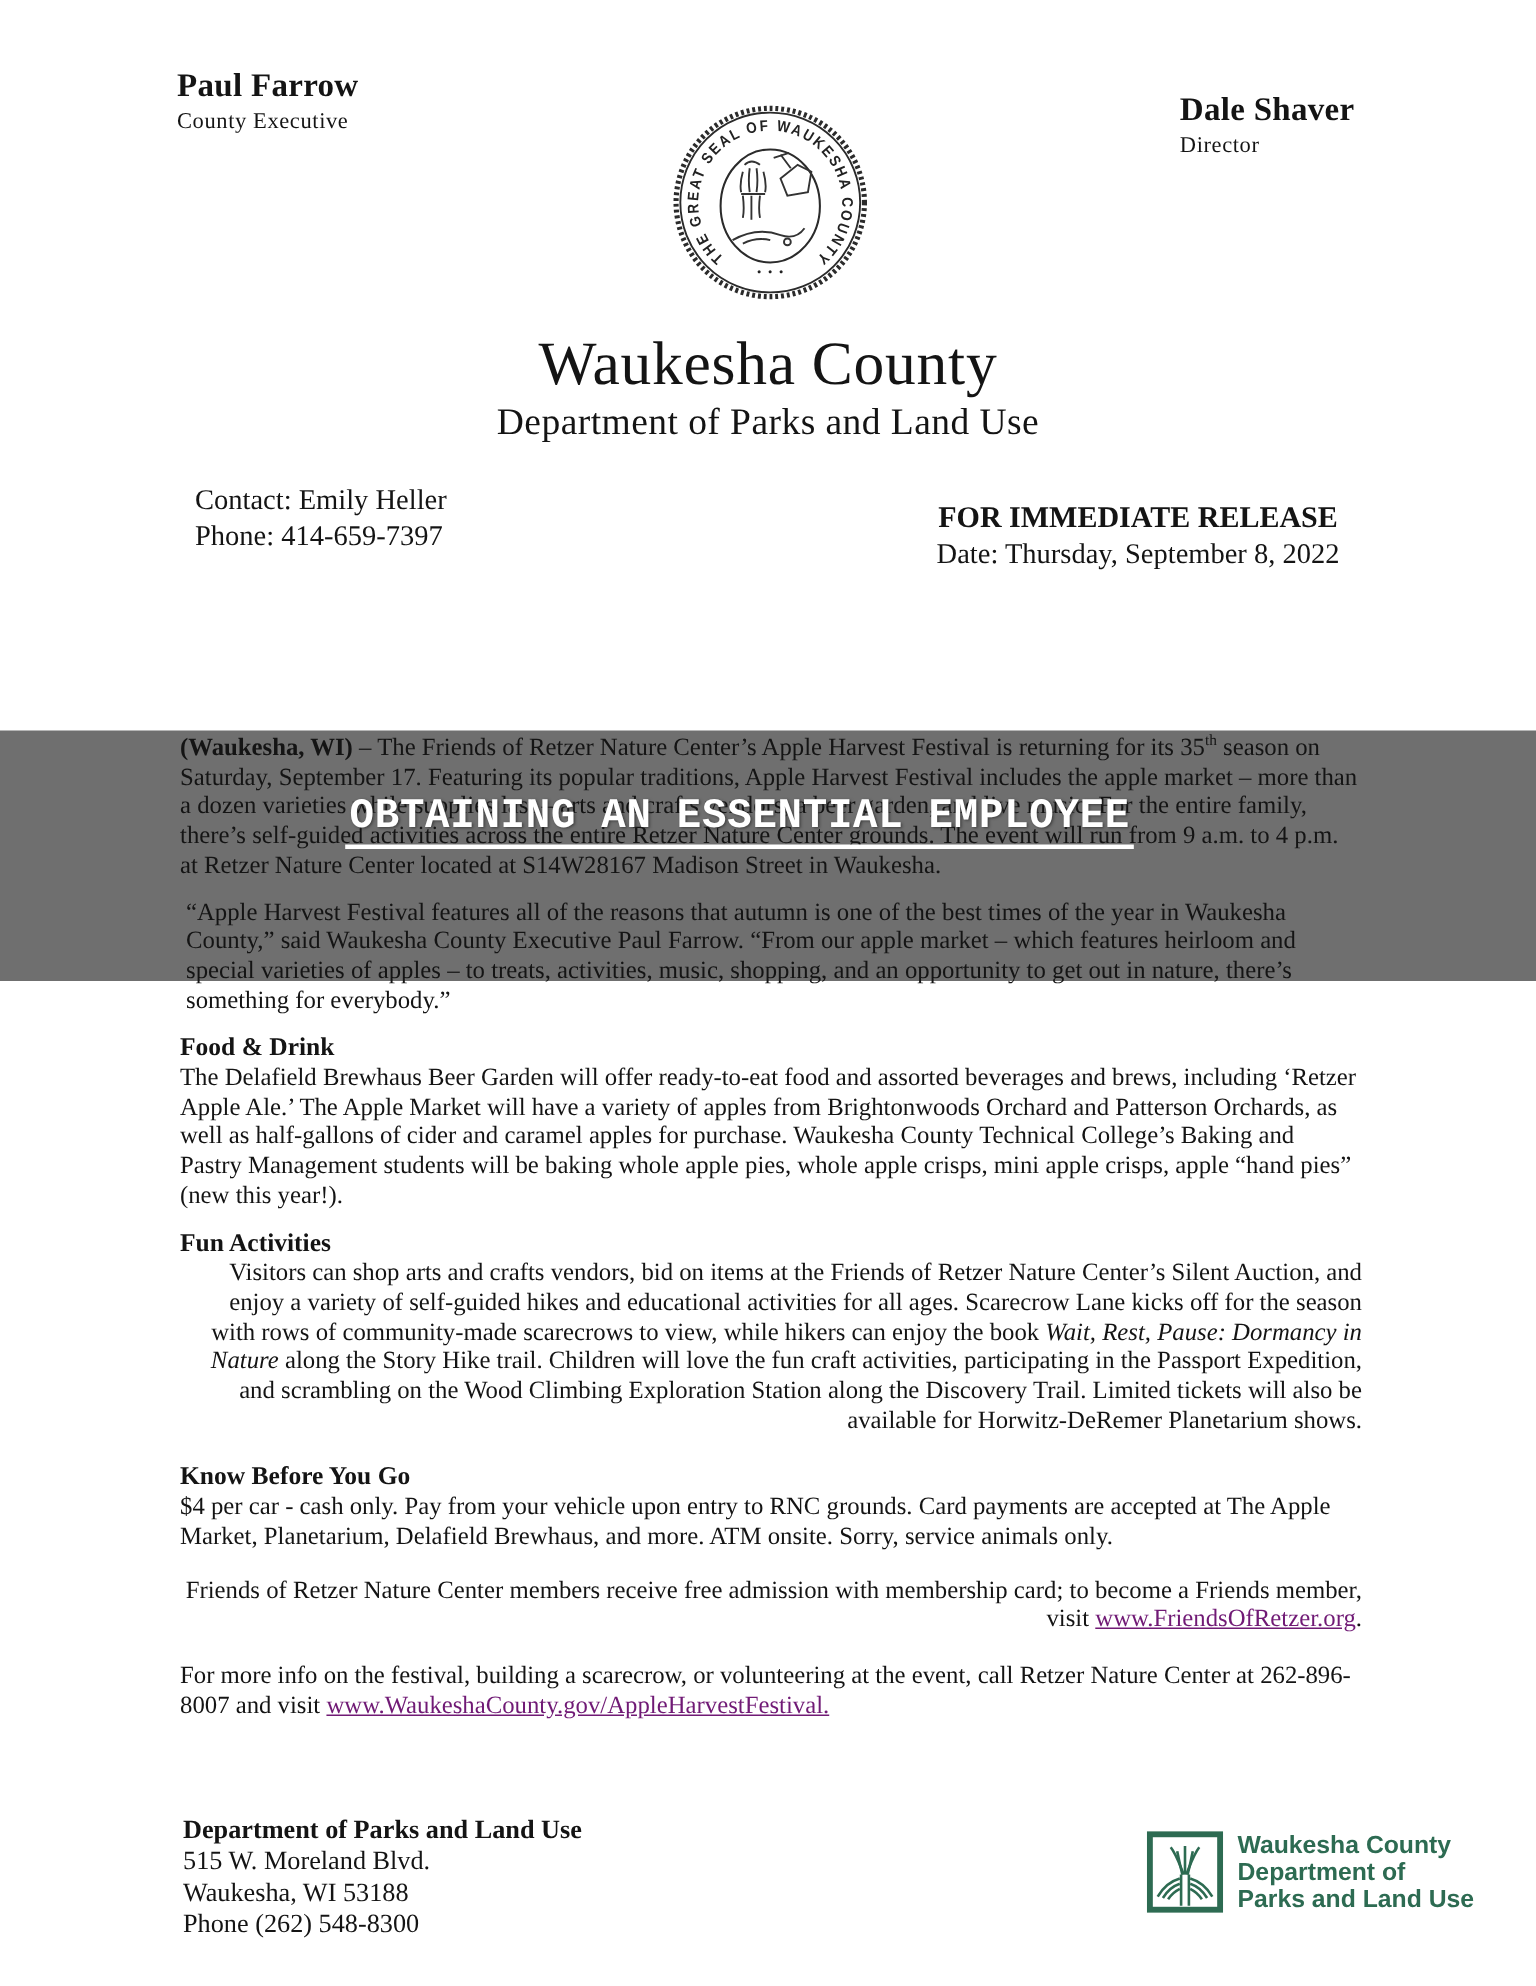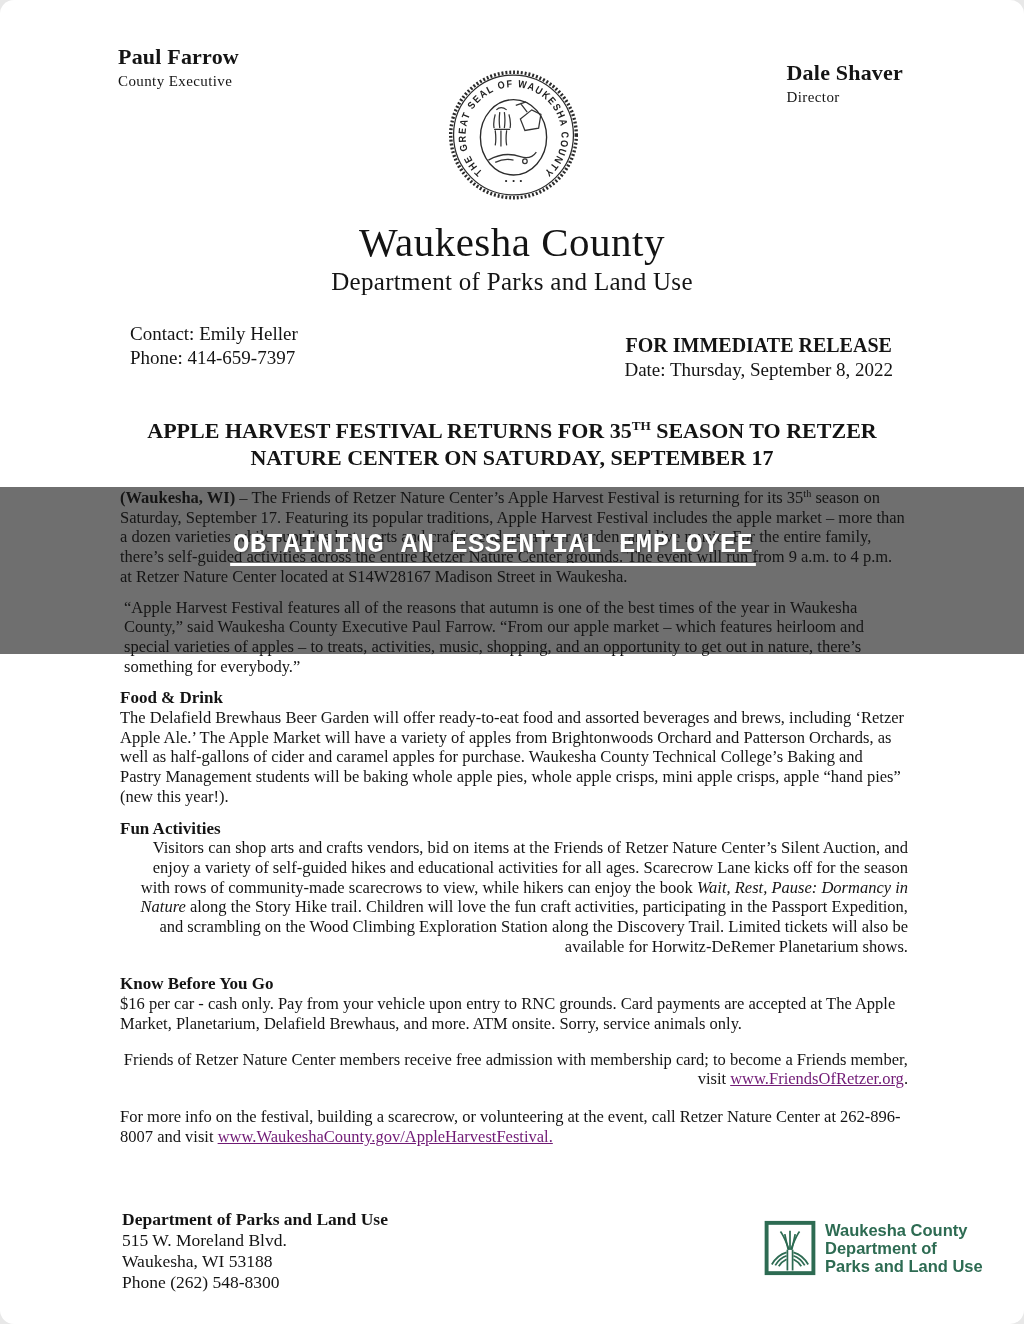--- a/index.html
+++ b/index.html
@@ -1,17 +1,17 @@
 <!DOCTYPE html>
 <html><head>
 <meta charset="utf-8">
 <style>
   html,body{margin:0;padding:0;background:#e8e8e8;}
   .page{position:relative;width:1024px;height:1324px;margin:0 auto;background:#ffffff;
-        font-family:"Liberation Serif",serif;color:#141414;overflow:hidden;border-radius:14px;}
+        font-family:"Liberation Serif",serif;color:#141414;overflow:hidden;}
 
   
   .gray-band{position:absolute;left:0;top:487px;width:1024px;height:167px;background:#6f6f6f;z-index:1;}
 
   
   .exec-block{position:absolute;left:118px;top:44px;z-index:2;}
   .exec-block .name,.director-block .name{font-size:22px;font-weight:bold;letter-spacing:.2px;}
   .exec-block .title,.director-block .title{font-size:15px;margin-top:3px;letter-spacing:.4px;}
   .director-block{position:absolute;right:121px;top:60px;text-align:left;z-index:2;}
 
@@ -110,38 +110,35 @@
   <div class="contact-block">
     <div>Contact: Emily Heller</div>
     <div>Phone: 414-659-7397</div>
   </div>
 
   <div class="release-block">
     <div class="imm">FOR IMMEDIATE RELEASE</div>
     <div>Date: Thursday, September 8, 2022</div>
   </div>
 
-  <div class="headline">
-    <span>APPLE HARVEST FESTIVAL RETURNS FOR 35</span><sup>TH</sup><span> SEASON TO RETZER NATURE CENTER ON SATURDAY, SEPTEMBER 17</span>
-  </div>
 
   <div class="content">
 
     <p><b>(Waukesha, WI)</b><span> – The Friends of Retzer Nature Center’s Apple Harvest Festival is returning for its 35</span><sup>th</sup><span> season on Saturday, September 17. Featuring its popular traditions, Apple Harvest Festival includes the apple market – more than a dozen varieties while supplies last – arts and crafts vendors, a beer garden, and live music. For the entire family, there’s self-guided activities across the entire Retzer Nature Center grounds. The event will run from 9 a.m. to 4 p.m. at Retzer Nature Center located at S14W28167 Madison Street in Waukesha.</span></p>
 
     <p class="quote mb12">“Apple Harvest Festival features all of the reasons that autumn is one of the best times of the year in Waukesha County,” said Waukesha County Executive Paul Farrow. “From our apple market – which features heirloom and special varieties of apples – to treats, activities, music, shopping, and an opportunity to get out in nature, there’s something for everybody.”</p>
 
     <h3>Food &amp; Drink</h3>
     <p class="mb12">The Delafield Brewhaus Beer Garden will offer ready-to-eat food and assorted beverages and brews, including ‘Retzer Apple Ale.’ The Apple Market will have a variety of apples from Brightonwoods Orchard and Patterson Orchards, as well as half-gallons of cider and caramel apples for purchase. Waukesha County Technical College’s Baking and Pastry Management students will be baking whole apple pies, whole apple crisps, mini apple crisps, apple “hand pies” (new this year!).</p>
 
     <h3>Fun Activities</h3>
     <p class="mb18"><span>Visitors can shop arts and crafts vendors, bid on items at the Friends of Retzer Nature Center’s Silent Auction, and enjoy a variety of self-guided hikes and educational activities for all ages. Scarecrow Lane kicks off for the season with rows of community-made scarecrows to view, while hikers can enjoy the book </span><span class="em">Wait, Rest, Pause: Dormancy in Nature</span><span> along the Story Hike trail. Children will love the fun craft activities, participating in the Passport Expedition, and scrambling on the Wood Climbing Exploration Station along the Discovery Trail. Limited tickets will also be available for Horwitz-DeRemer Planetarium shows.</span></p>
 
     <h3>Know Before You Go</h3>
-    <p class="mb16">$16 per car - cash only. Pay from your vehicle upon entry to RNC grounds. Card payments are accepted at The Apple Market, Planetarium, Delafield Brewhaus, and more. ATM onsite. Sorry, service animals only.</p>
+    <p class="mb16">$4 per car - cash only. Pay from your vehicle upon entry to RNC grounds. Card payments are accepted at The Apple Market, Planetarium, Delafield Brewhaus, and more. ATM onsite. Sorry, service animals only.</p>
 
     <p class="mb18"><span>Friends of Retzer Nature Center members receive free admission with membership card; to become a Friends member, visit </span><a class="doc-link">www.FriendsOfRetzer.org</a><span>.</span></p>
 
     <p><span>For more info on the festival, building a scarecrow, or volunteering at the event, call Retzer Nature Center at 262-896-8007 and visit </span><a class="doc-link">www.WaukeshaCounty.gov/AppleHarvestFestival.</a></p>
 
   </div>
 
   <div class="overlay-title">
     <div><span class="l1">OBTAINING AN ESSENTIAL EMPLOYEE</span></div>
   </div>

